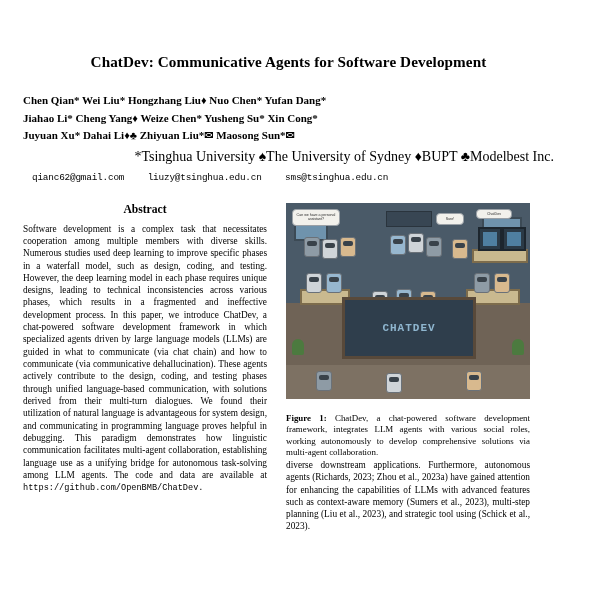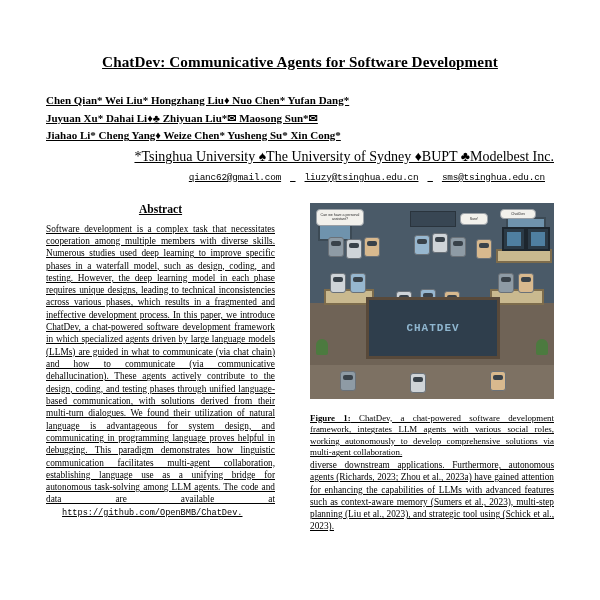--- a/index.html
+++ b/index.html
@@ -12,22 +12,21 @@
     background: #ffffff;
     font-family: "Liberation Serif", serif;
     color: #000000;
     overflow: hidden;
   }
   .page {
     position: relative;
     width: 600px;
     height: 600px;
     box-sizing: border-box;
-    padding: 52px 46px 0 46px;
-    text-decoration: underline;
+    padding: 52px 46px 0 23px;
   }
   .title {
     font-size: 15.2px;
     font-weight: bold;
     text-align: center;
     line-height: 1.3;
     margin: 0 0 20px 0;
     letter-spacing: 0.1px;
   }
   .authors {
@@ -36,33 +35,33 @@
     font-weight: bold;
     line-height: 1.62;
   }
   .affil {
     text-align: right;
     font-size: 14px;
     line-height: 1.6;
     margin-top: 1px;
   }
   .emails {
-    text-align: right;
+    text-align: left;
     font-size: 9.4px;
     font-family: "Liberation Mono", monospace;
     margin-top: 3px;
     letter-spacing: -0.2px;
   }
   .emails span {
     margin: 0 9px;
   }
   .cols {
     display: flex;
     margin-top: 20px;
-    gap: 35px;
+    gap: 19px;
   }
   .col {
     width: 244px;
   }
   .sec-head {
     text-align: center;
     font-size: 11.6px;
     font-weight: bold;
     margin: 0 0 7px 0;
   }
@@ -74,21 +73,20 @@
     hyphens: auto;
     margin: 0;
   }
   .body-text + .body-text {
     margin-top: 5px;
     text-indent: 10px;
   }
   .mono {
     font-family: "Liberation Mono", monospace;
     font-size: 8.6px;
-    margin-left: 16px;
   }
   
   .figure {
     width: 244px;
   }
   .fig-box {
     position: relative;
     width: 244px;
     height: 196px;
     background: #0f172a;
@@ -221,22 +219,22 @@
 </style>
 </head>
 <body>
 
 <div class="page">
 
   <h1 class="title">ChatDev: Communicative Agents for Software Development</h1>
 
   <div class="authors">
     <div>Chen Qian*   Wei Liu*   Hongzhang Liu♦   Nuo Chen*   Yufan Dang*</div>
+    <div>Jiahao Li*   Cheng Yang♦   Weize Chen*   Yusheng Su*   Xin Cong*</div>
     <div>Juyuan Xu*   Dahai Li♦♣   Zhiyuan Liu*✉   Maosong Sun*✉</div>
-    <div>Jiahao Li*   Cheng Yang♦   Weize Chen*   Yusheng Su*   Xin Cong*</div>
   </div>
 
   <div class="affil">*Tsinghua University   ♠The University of Sydney   ♦BUPT   ♣Modelbest Inc.</div>
 
   <div class="emails">
     <span>qianc62@gmail.com</span>
     <span>liuzy@tsinghua.edu.cn</span>
     <span>sms@tsinghua.edu.cn</span>
   </div>
 

